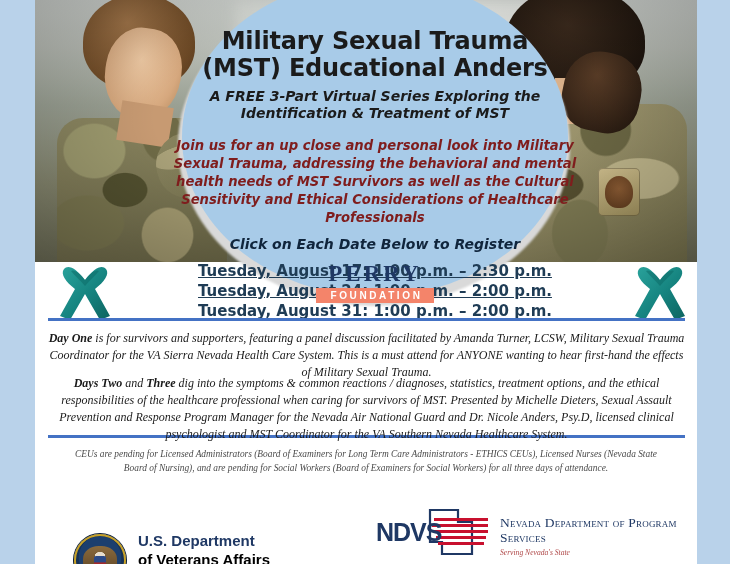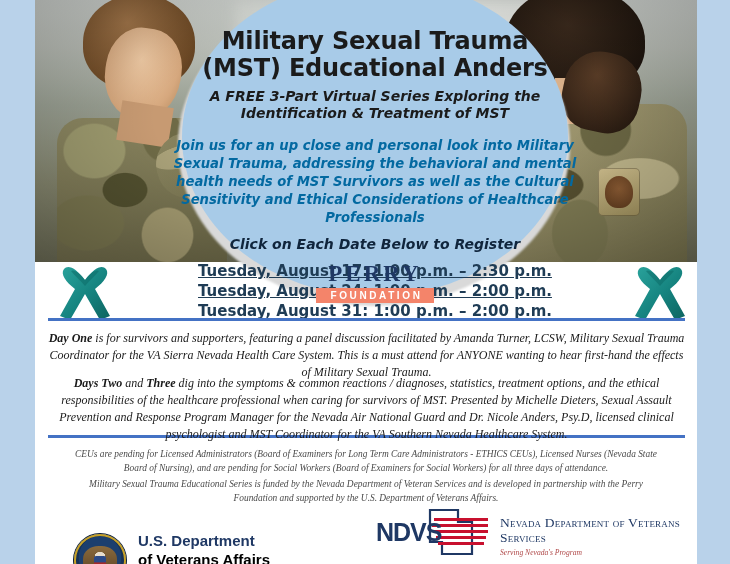--- a/index.html
+++ b/index.html
@@ -105,21 +105,21 @@
     border-radius:50%;background:#d9d9d9;filter:blur(1px);
   }
   .oval{
     position:absolute;left:182px;top:-22px;width:386px;height:318px;
     border-radius:50%;background:#a8cbe8;
   }
   .oval-content{position:absolute;left:130px;top:28px;width:490px;text-align:center;color:#16283c;}
 
   .ttl{font-family:"DejaVu Sans",sans-serif;font-weight:bold;font-size:24px;line-height:1.12;letter-spacing:-.2px;color:#1b1b1b;}
   .sub{font-family:"DejaVu Sans",sans-serif;font-weight:bold;font-style:italic;font-size:14px;line-height:1.2;margin-top:6px;color:#1b1b1b;}
-  .body-blurb{font-family:"DejaVu Sans",sans-serif;font-style:italic;font-weight:bold;font-size:13.2px;line-height:1.35;margin-top:16px;color:#0369a1;}
+  .body-blurb{font-family:"DejaVu Sans",sans-serif;font-style:italic;font-weight:bold;font-size:13.2px;line-height:1.35;margin-top:16px;color:#7f1d1d;}
   .cta{font-family:"DejaVu Sans",sans-serif;font-weight:bold;font-style:italic;font-size:14px;margin-top:10px;color:#10253c;}
   .dates{margin-top:10px;}
   .date-link{display:block;font-family:"DejaVu Sans",sans-serif;font-weight:bold;font-size:15px;line-height:1.32;
     color:#1f3c55;text-decoration:underline;cursor:pointer;}
   .date-link:nth-child(3){text-decoration:none;}
 
   
   .ribbon{position:absolute;width:70px;height:66px;}
 
   
@@ -259,21 +259,20 @@
   <div class="para" style="left:48px;top:330px;width:637px;">
     <b>Day One</b><span> is for survivors and supporters, featuring a panel discussion facilitated by Amanda Turner, LCSW, Military Sexual Trauma Coordinator for the VA Sierra Nevada Health Care System. This is a must attend for ANYONE wanting to hear first-hand the effects of Military Sexual Trauma.</span>
   </div>
 
   <div class="para" style="left:48px;top:375px;width:637px;">
     <b>Days Two</b><span> and </span><b>Three</b><span> dig into the symptoms &amp; common reactions / diagnoses, statistics, treatment options, and the ethical responsibilities of the healthcare professional when caring for survivors of MST. Presented by Michelle Dieters, Sexual Assault Prevention and Response Program Manager for the Nevada Air National Guard and Dr. Nicole Anders, Psy.D, licensed clinical psychologist and MST Coordinator for the VA Southern Nevada Healthcare System.</span>
   </div>
 
   <div class="fine" style="left:66px;top:448px;width:600px;">CEUs are pending for Licensed Administrators (Board of Examiners for Long Term Care Administrators - ETHICS CEUs), Licensed Nurses (Nevada State Board of Nursing), and are pending for Social Workers (Board of Examiners for Social Workers) for all three days of attendance.</div>
 
-  <div class="fine" style="left:80px;top:478px;width:572px;">Military Sexual Trauma Educational Series is funded by the Nevada Department of Veteran Services and is developed in partnership with the Perry Foundation and supported by the U.S. Department of Veterans Affairs.</div>
 
   <div class="va-logo">
     <div class="va-seal">
       <div class="eagle"></div>
       <div class="shield"></div>
     </div>
     <div class="va-text">
       <div class="va-l1">U.S. Department</div>
       <div class="va-l2">of Veterans Affairs</div>
       <div class="va-l3">VA Sierra Nevada Health This System</div>
@@ -288,18 +287,18 @@
           <rect x="62" y="10" width="54" height="3" fill="#c8102e"></rect>
           <rect x="60" y="16" width="56" height="3" fill="#c8102e"></rect>
           <rect x="62" y="22" width="54" height="3" fill="#c8102e"></rect>
           <rect x="64" y="28" width="50" height="3" fill="#c8102e"></rect>
           <rect x="66" y="34" width="46" height="3" fill="#c8102e"></rect>
         </g>
       </svg>
     </div>
     <div class="ndvs-abbr">NDVS</div>
     <div class="ndvs-text">
-      <div class="ndvs-l1">Nevada Department of Veterans Services</div>
-      <div class="ndvs-l2">Serving Nevada's Program</div>
+      <div class="ndvs-l1">Nevada Department of Program Services</div>
+      <div class="ndvs-l2">Serving Nevada's State</div>
     </div>
   </div>
 
 </div>
 
 </body></html>

